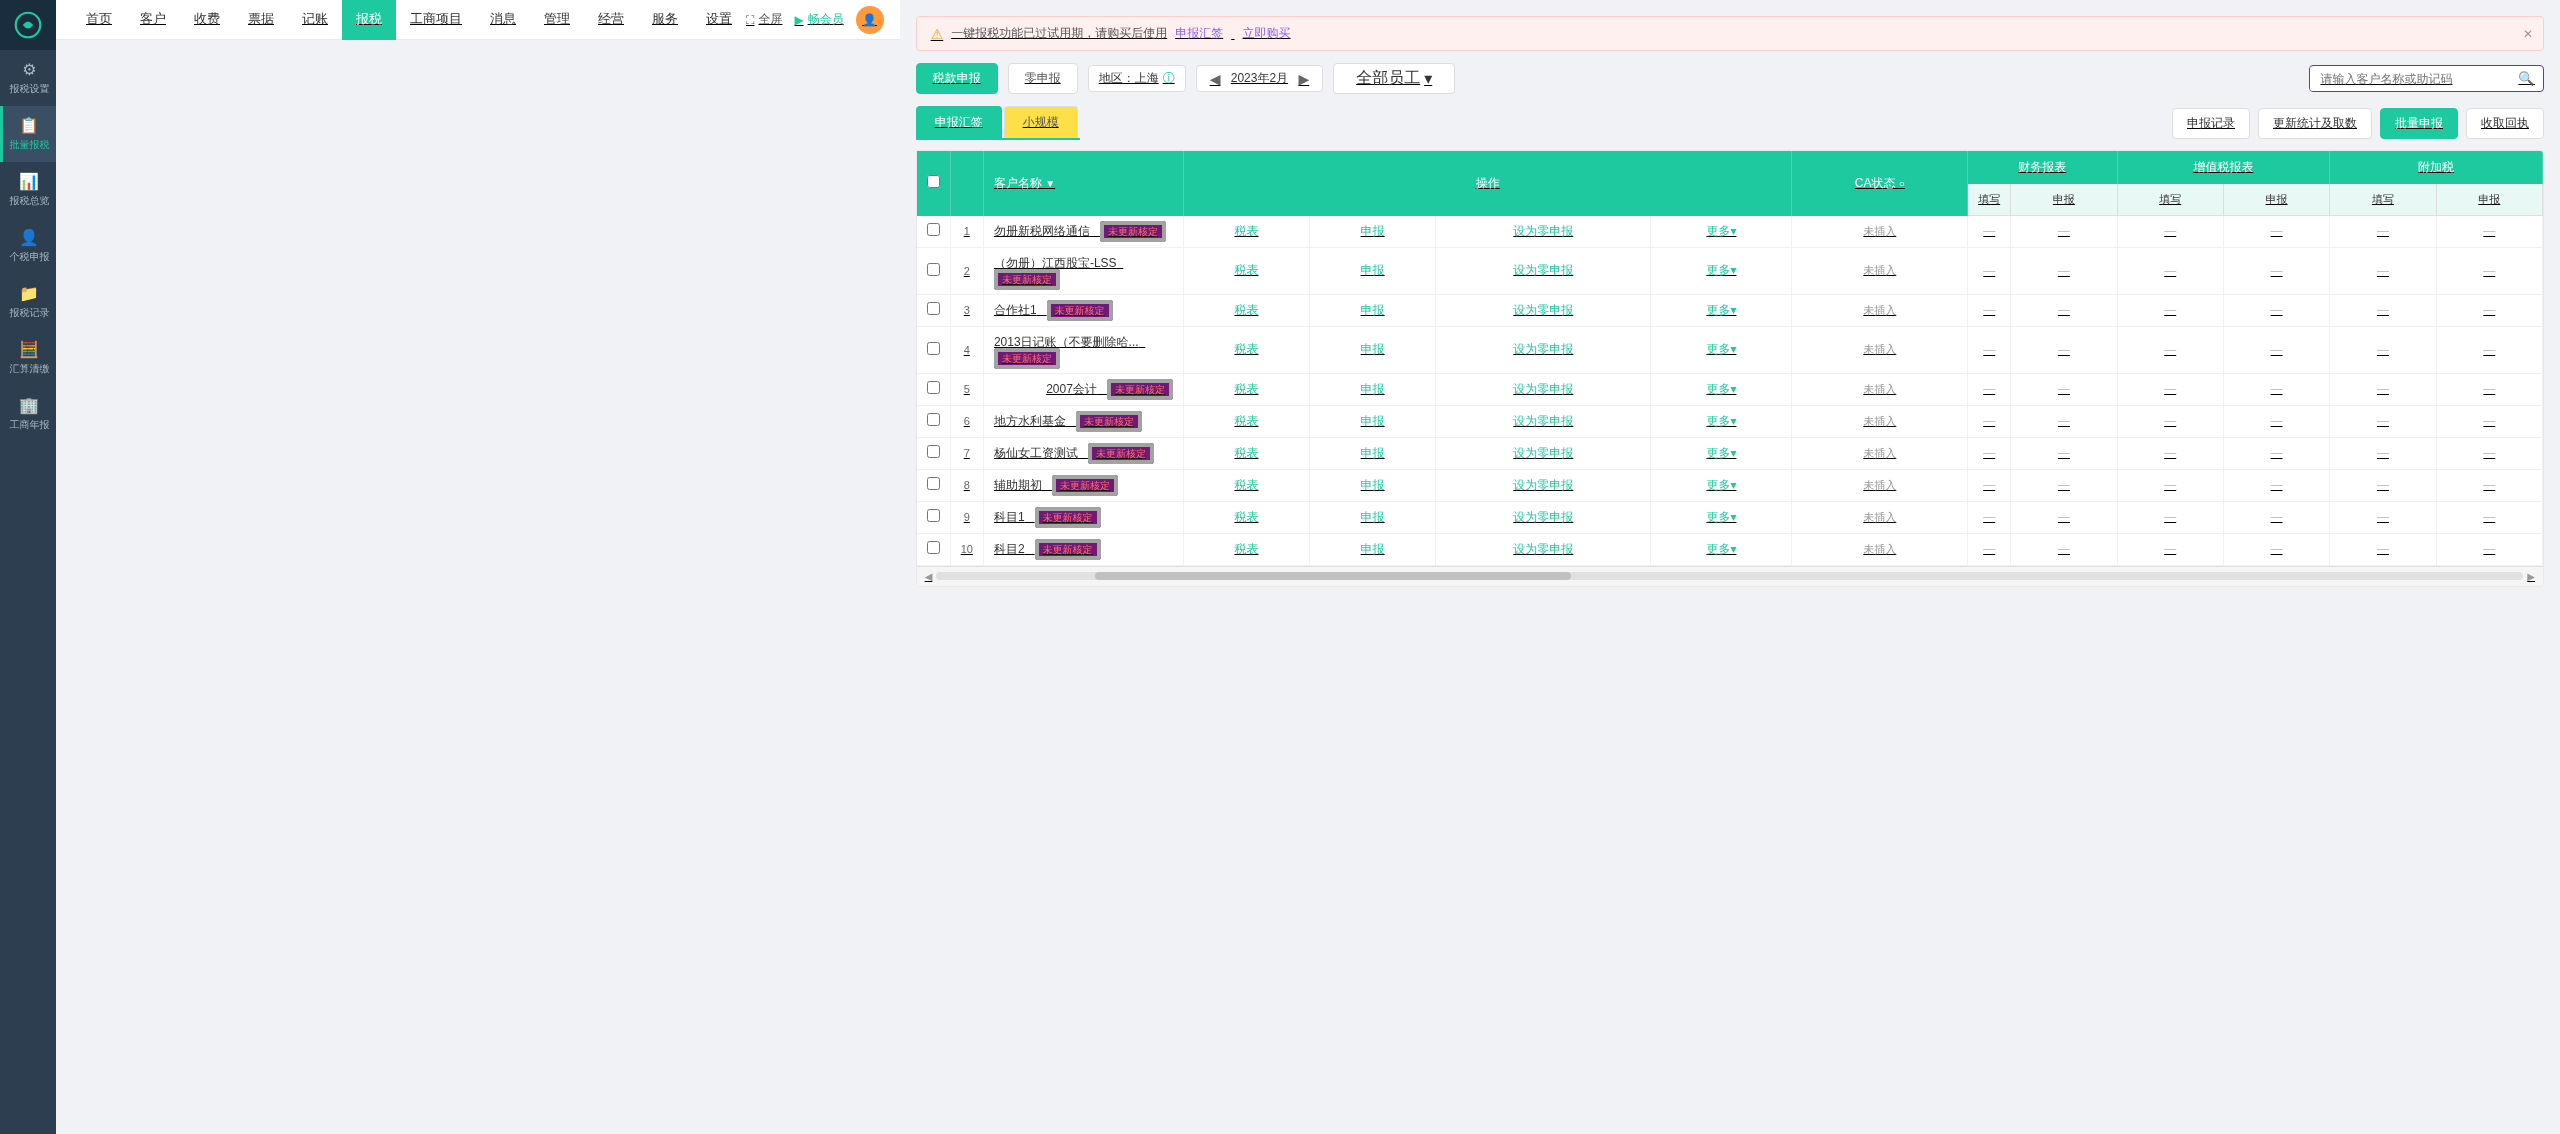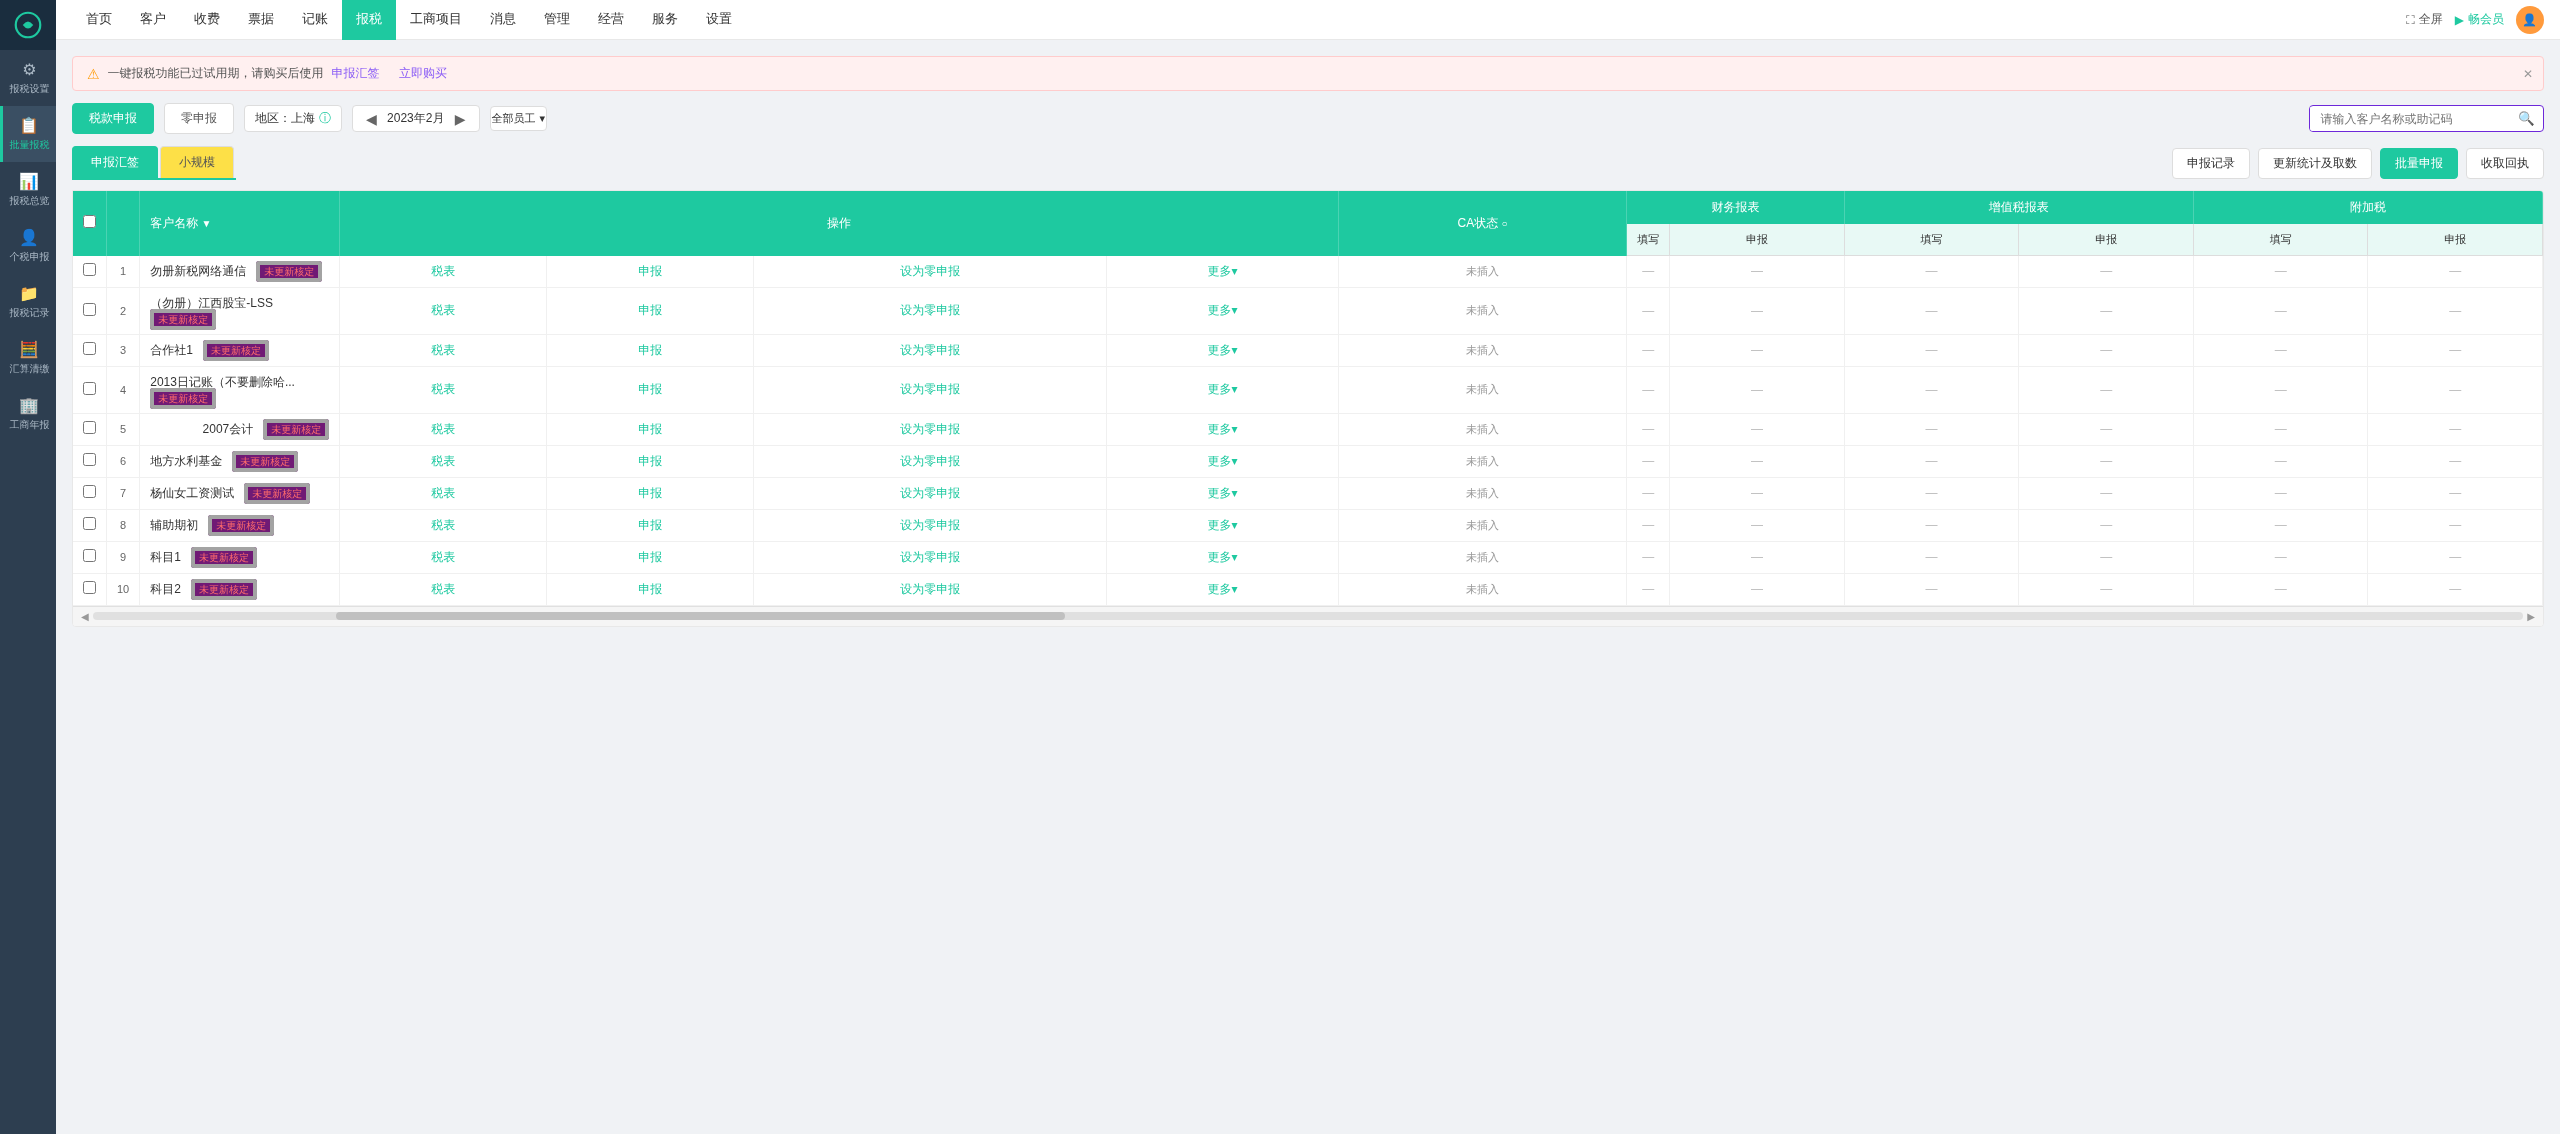--- a/index.html
+++ b/index.html
@@ -38,22 +38,23 @@
       gap: 3px;
       border-left: 3px solid transparent;
     }
     .sidebar-item.active { background: #3a4f63; color: #1ec9a0; border-left-color: #1ec9a0; }
     .sidebar-item .icon { font-size: 16px; }
 
     
     .main-container {
       flex: 1;
       display: flex;
-      flex-direction: column;
+      flex-direction: row;
       overflow: hidden;
+      text-decoration: underline;
     }
 
     
     .topnav {
       height: 40px;
       background: #fff;
       display: flex;
       align-items: center;
       padding: 0 16px;
       border-bottom: 1px solid #e8e8e8;
@@ -188,23 +189,23 @@
       border: none;
       padding: 0 3px;
     }
     .date-text { font-size: 12px; color: #333; min-width: 60px; text-align: center; }
     .staff-selector {
       display: flex;
       align-items: center;
       gap: 4px;
       border: 1px solid #ddd;
       border-radius: 4px;
-      padding: 4px 1px;
+      padding: 4px 22px;
       background: #fff;
-      font-size: 11px;
+      font-size: 16px;
       color: #333;
       cursor: pointer;
     }
     .search-box {
       display: flex;
       align-items: center;
       border: 1px solid #6d28d9;
       border-radius: 4px;
       background: #fff;
       overflow: hidden;

